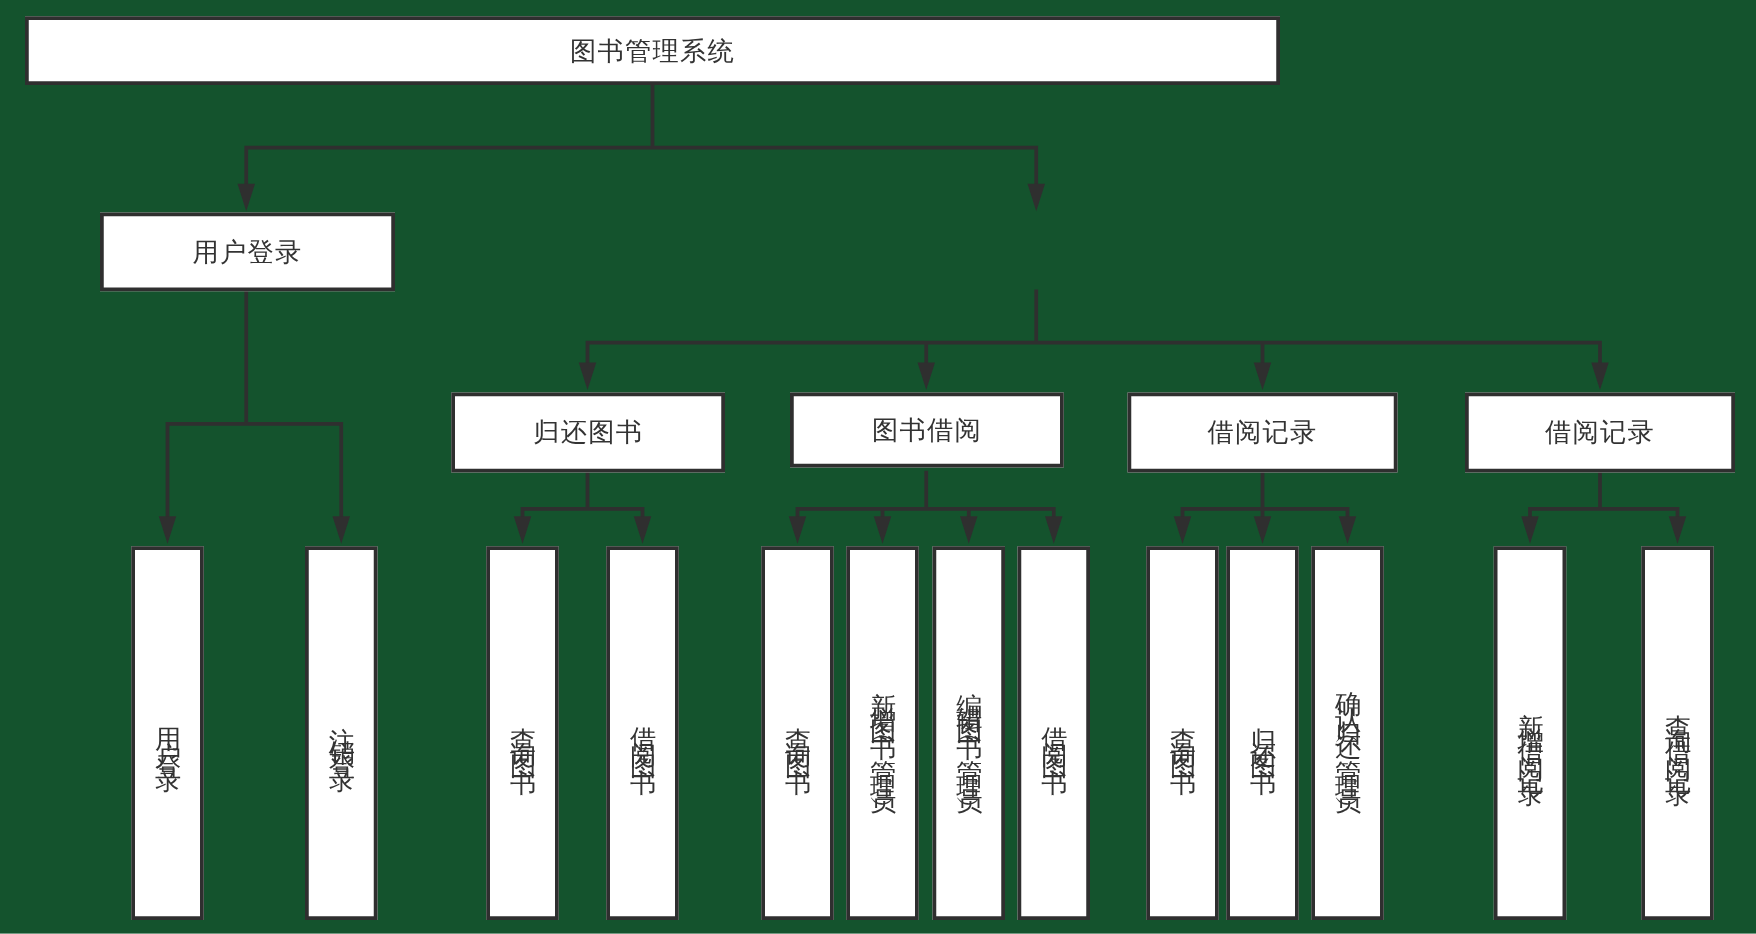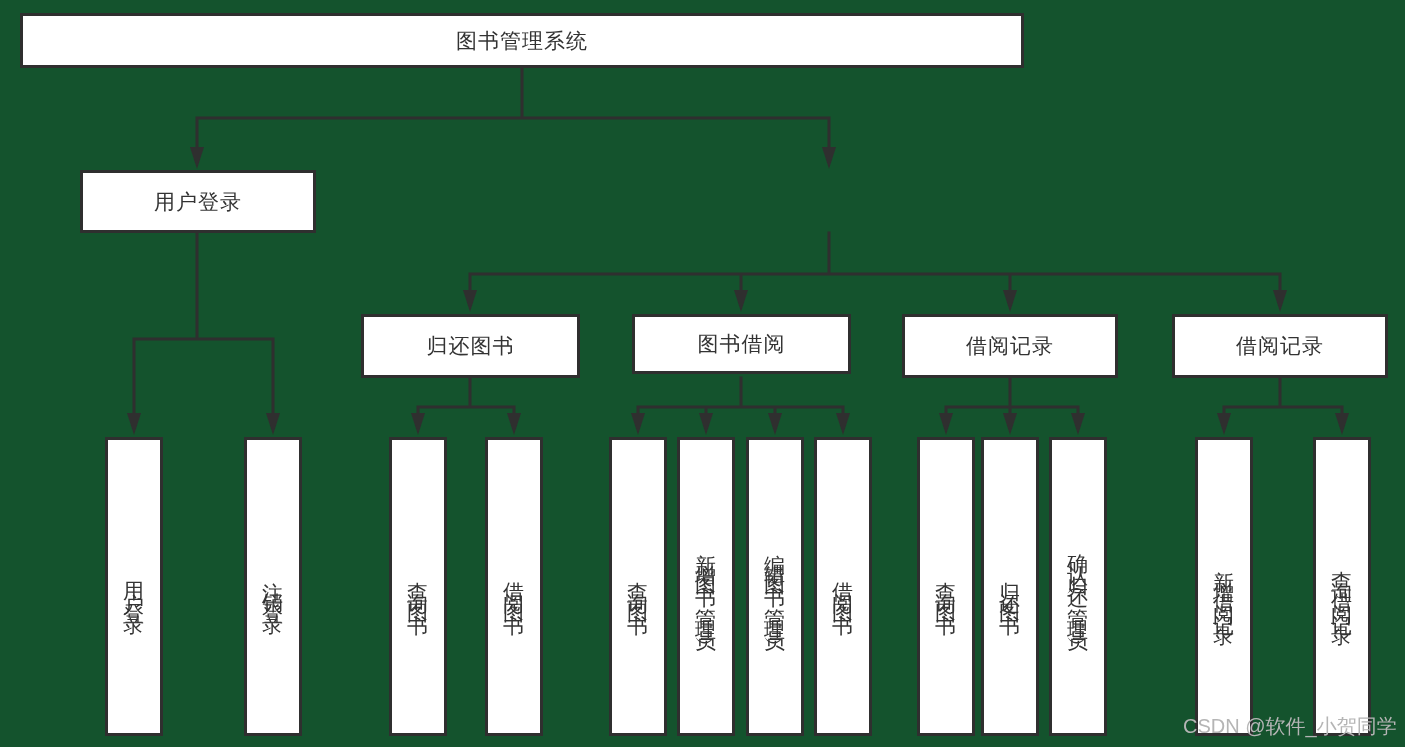--- a/index.html
+++ b/index.html
@@ -126,15 +126,14 @@
   <div class="leaf" style="left:746px;">编辑图书（管理员）</div>
   <div class="leaf" style="left:814px;">借阅图书</div>
 
   <div class="leaf" style="left:917px;">查询图书</div>
   <div class="leaf" style="left:981px;">归还图书</div>
   <div class="leaf" style="left:1049px;">确认归还（管理员）</div>
 
   <div class="leaf" style="left:1195px;">新增借阅记录</div>
   <div class="leaf" style="left:1313px;">查询借阅记录</div>
 
-  <div class="watermark">CSDN @软件_小贺同学</div>
 
 </div>
 
 </body></html>

